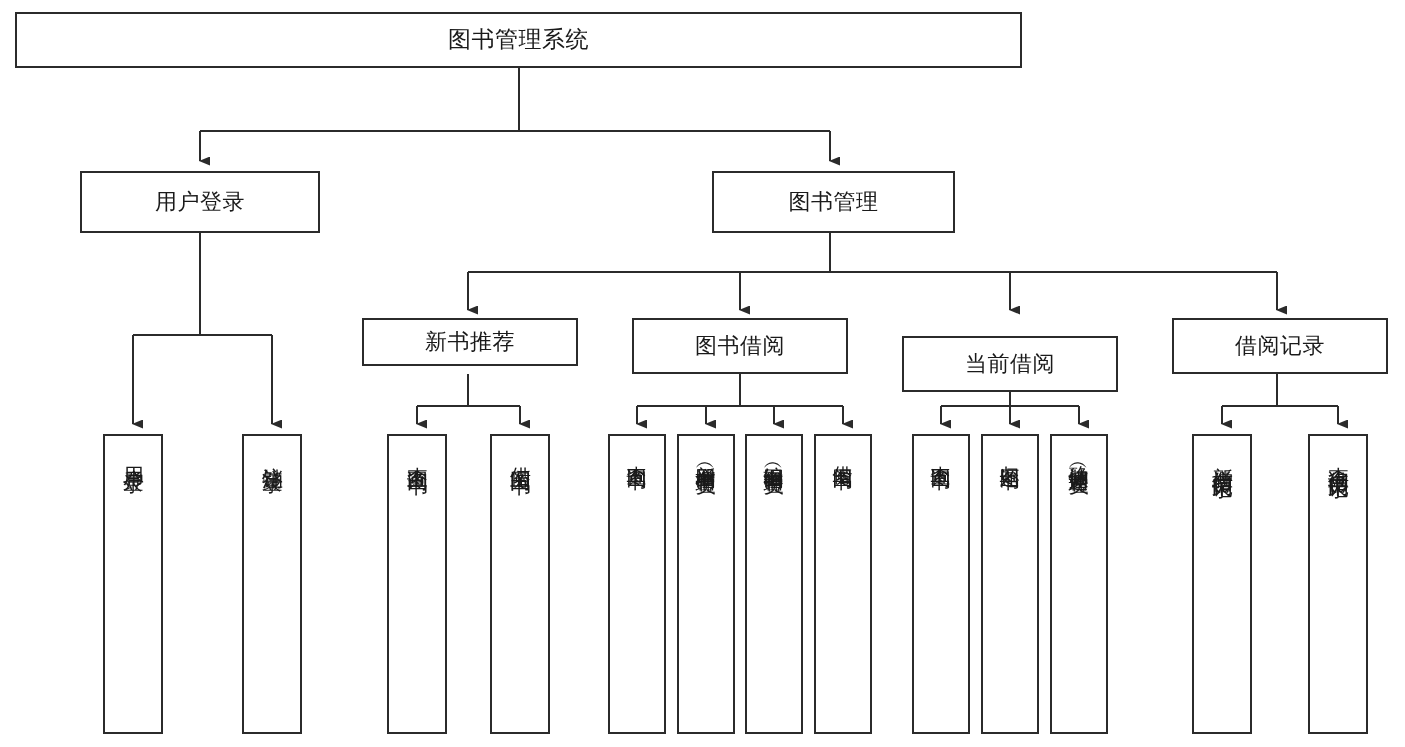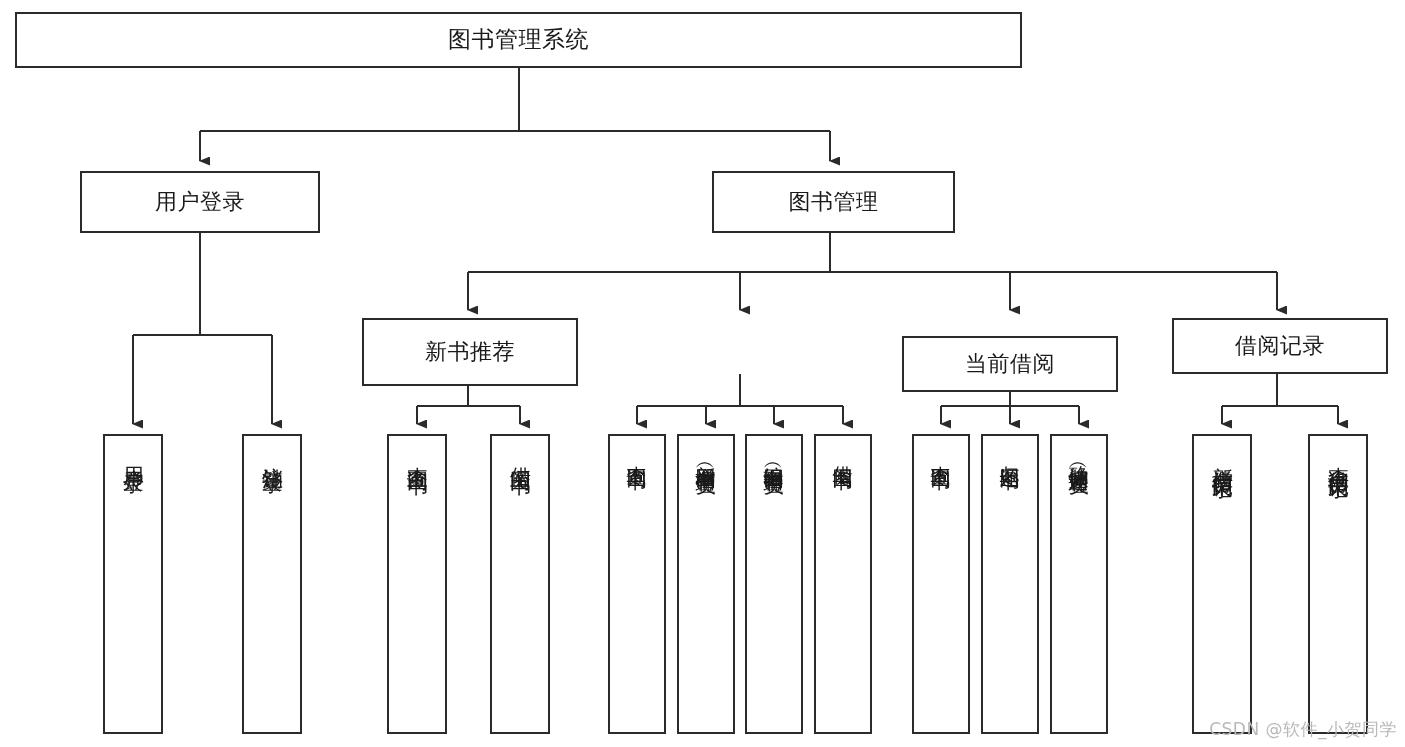--- a/index.html
+++ b/index.html
@@ -142,24 +142,27 @@
   </div>
 
   <div class="node horiz" style="left:80px; top:171px; width:240px; height:62px;">
     <span class="node-label">用户登录</span>
   </div>
 
   <div class="node horiz" style="left:712px; top:171px; width:243px; height:62px;">
     <span class="node-label">图书管理</span>
   </div>
 
-  <div class="node horiz" style="left:362px; top:318px; width:216px; height:68px;">
+  <div class="node horiz" style="left:362px; top:318px; width:216px; height:48px;">
     <span class="node-label">新书推荐</span>
   </div>
 
+  <div class="node horiz" style="left:632px; top:318px; width:216px; height:56px;">
+    <span class="node-label">图书借阅</span>
+  </div>
 
   <div class="node horiz" style="left:902px; top:336px; width:216px; height:56px;">
     <span class="node-label">当前借阅</span>
   </div>
 
   <div class="node horiz" style="left:1172px; top:318px; width:216px; height:56px;">
     <span class="node-label">借阅记录</span>
   </div>
 
   <div class="node vert" style="left:103px; top:434px; width:60px; height:300px;">
@@ -199,15 +202,14 @@
     <span class="node-label">确认归还（管理员）</span>
   </div>
 
   <div class="node vert" style="left:1192px; top:434px; width:60px; height:300px;">
     <span class="node-label">新增借阅记录</span>
   </div>
   <div class="node vert" style="left:1308px; top:434px; width:60px; height:300px;">
     <span class="node-label">查询借阅记录</span>
   </div>
 
-  <div class="watermark">CSDN @软件_小贺同学</div>
 
 </div>
 
 </body></html>

